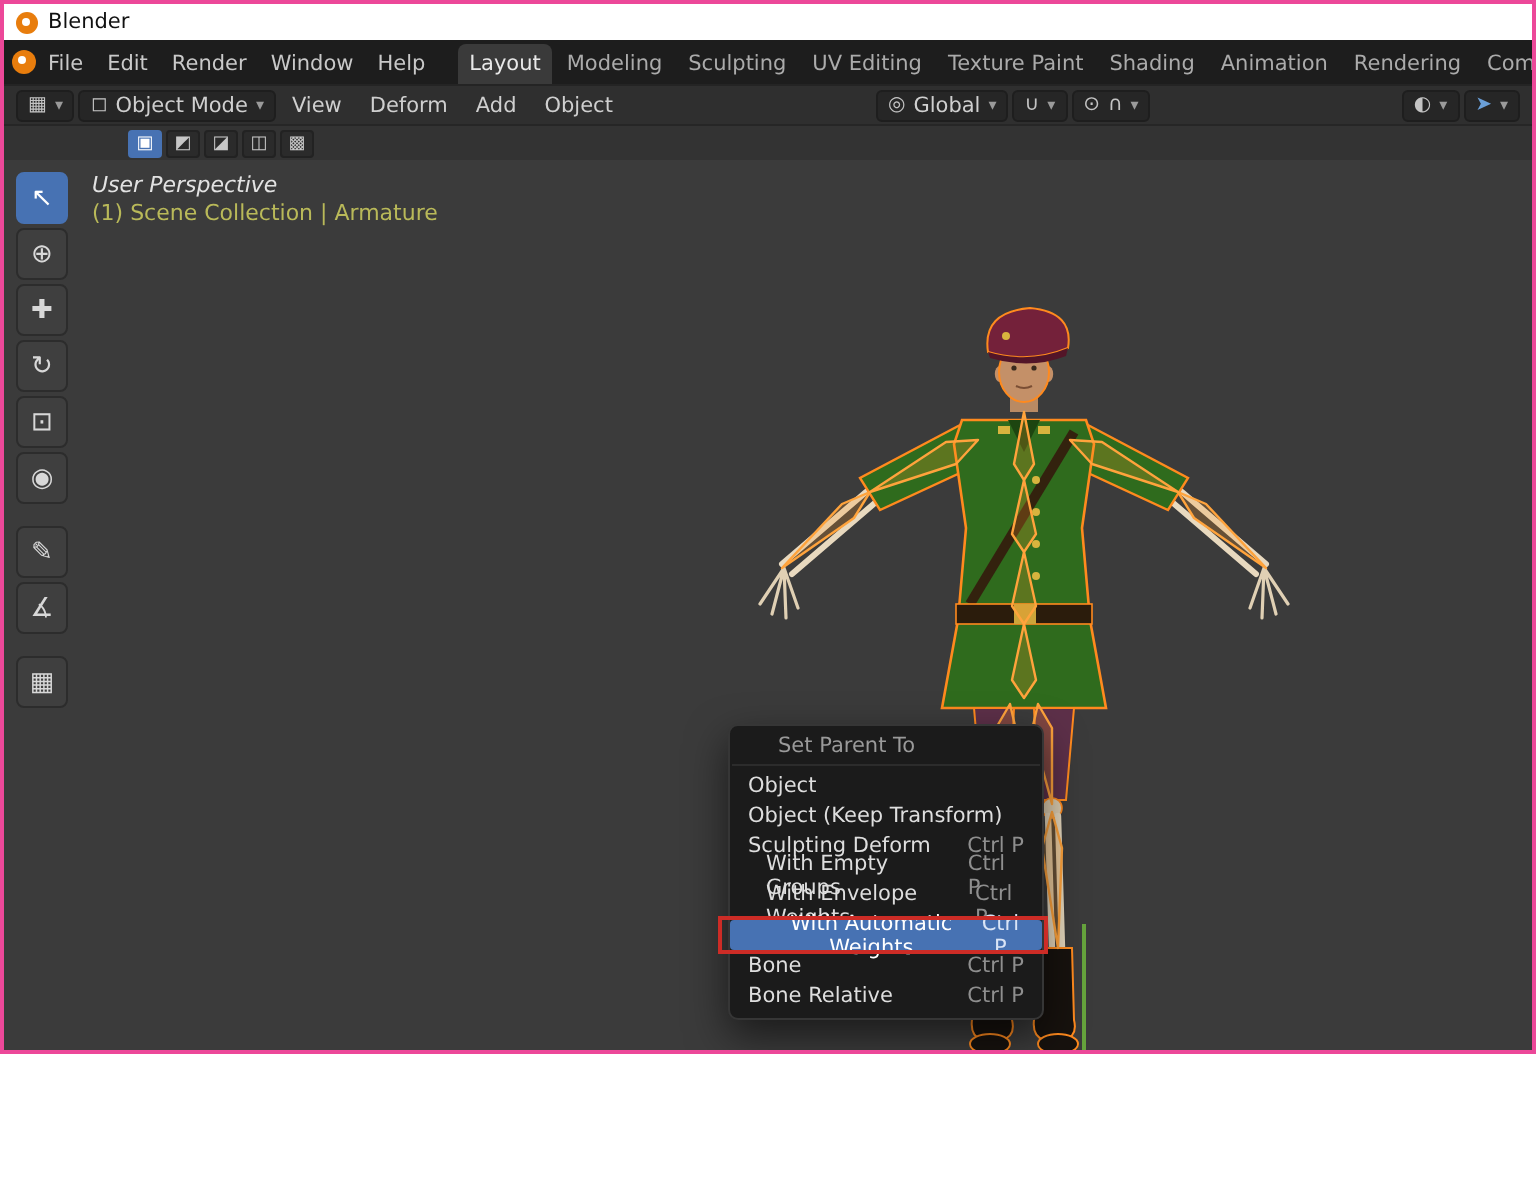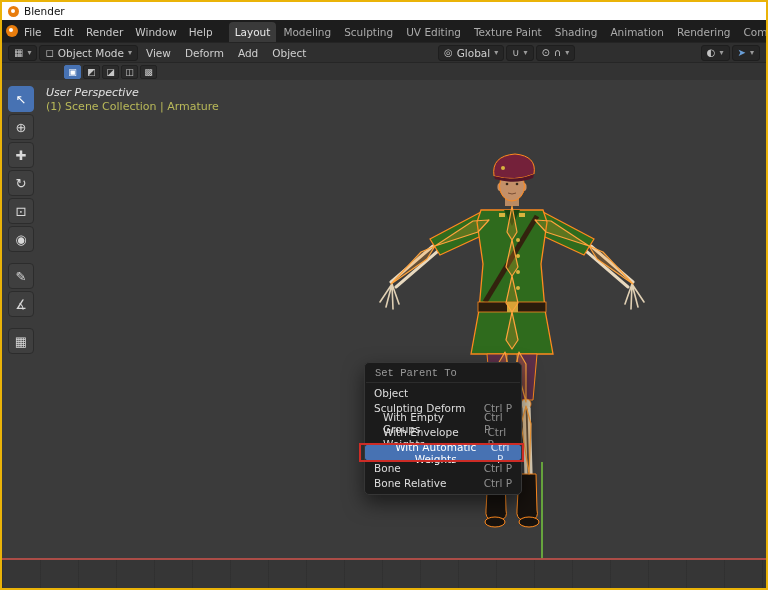--- a/index.html
+++ b/index.html
@@ -1,18 +1,18 @@
 <!DOCTYPE html>
 <html><head>
 <meta charset="utf-8">
 <style>
   * { box-sizing: border-box; margin: 0; padding: 0; }
   html,body { width:768px; height:590px; }
   body { font-family: "DejaVu Sans", "Liberation Sans", sans-serif; background:#fff; }
-  .window { width:768px; height:590px; border:2px solid #eab308; display:flex; flex-direction:column; background:#3b3b3b; overflow:hidden; }
+  .window { width:768px; height:527px; border:2px solid #ec4899; display:flex; flex-direction:column; background:#3b3b3b; overflow:hidden; }
 
   
   .titlebar { height:18px; background:#ffffff; display:flex; align-items:center; gap:5px; padding:0 6px; flex:0 0 auto; }
   .blender-logo-sm { width:11px; height:11px; border-radius:50%; background:#e87d0d; position:relative; }
   .blender-logo-sm::after { content:""; position:absolute; left:3px; top:3px; width:4px; height:4px; border-radius:50%; background:#fff; }
   .titlebar .title-text { font-size:10.5px; color:#111; }
 
   
   .menubar { height:22px; background:#1d1d1d; display:flex; align-items:flex-end; color:#c9c9c9; font-size:10.5px; padding-left:4px; flex:0 0 auto; overflow:hidden; white-space:nowrap; }
   .app-btn { width:20px; height:20px; display:flex; align-items:center; justify-content:center; margin-bottom:1px; }
@@ -50,21 +50,21 @@
 
   .axis-green { position:absolute; left:539px; top:382px; width:2px; height:97px; background:rgba(108,176,62,.9); }
   .floor { position:absolute; left:0; right:0; top:479px; bottom:0; background:#363636;
            background-image:repeating-linear-gradient(90deg, rgba(0,0,0,.10) 0 1px, transparent 1px 38px); }
   .axis-red { position:absolute; left:0; right:0; top:478px; height:2px; background:rgba(178,78,72,.95); }
 
   .character { position:absolute; left:365px; top:64px; width:290px; height:395px; }
 
   
   .ctx-menu { position:absolute; left:362px; top:282px; width:158px; background:#1b1b1b; border:1px solid #363636; border-radius:5px; box-shadow:0 8px 20px rgba(0,0,0,.55); padding-bottom:4px; z-index:20; font-size:10.5px; }
-  .cm-title { padding:4px 10px 3px; color:#9a9a9a;font-family:Liberation Mono, monospace; }
+  .cm-title { padding:4px 24px 3px; color:#9a9a9a; }
   .cm-sep { height:1px; background:#2c2c2c; margin:0 1px 2px; }
   .cm-item { height:15px; display:flex; align-items:center; justify-content:space-between; padding:0 9px; color:#dedede; position:relative; }
   .cm-item .cm-shortcut { color:#8f8f8f; }
   .cm-item.indent .cm-label { margin-left:9px; }
   .cm-item.hl { background:#4772b3; color:#ffffff; border-radius:2px;text-align:center; }
   .cm-item.hl .cm-shortcut { color:#d9e4f6; }
   .red-box { position:absolute; left:-6px; right:-3px; top:-2px; bottom:-2px; border:2px solid #cd2c26; pointer-events:none; }
 </style>
 </head>
 <body>
@@ -262,20 +262,24 @@
     </svg>
 
     <div class="ctx-menu">
       <div class="cm-title">Set Parent To</div>
       <div class="cm-sep"></div>
       <div class="cm-item">
         <span class="cm-label">Object</span>
         <span class="cm-shortcut"></span>
       </div>
       <div class="cm-item">
+        <span class="cm-label">Object (Keep Transform)</span>
+        <span class="cm-shortcut"></span>
+      </div>
+      <div class="cm-item">
         <span class="cm-label">Sculpting Deform</span>
         <span class="cm-shortcut">Ctrl P</span>
       </div>
       <div class="cm-item indent">
         <span class="cm-label">With Empty Groups</span>
         <span class="cm-shortcut">Ctrl P</span>
       </div>
       <div class="cm-item indent">
         <span class="cm-label">With Envelope Weights</span>
         <span class="cm-shortcut">Ctrl P</span>

